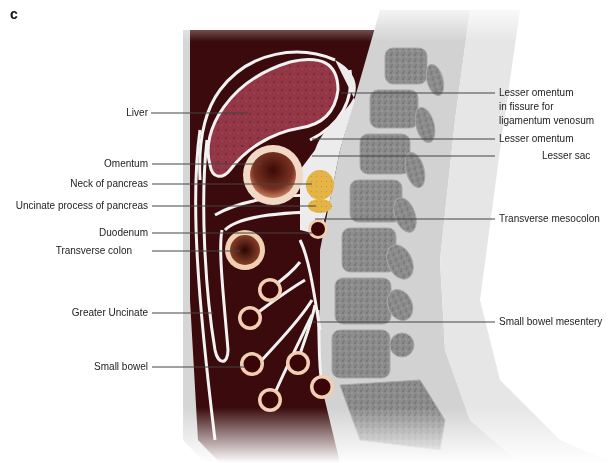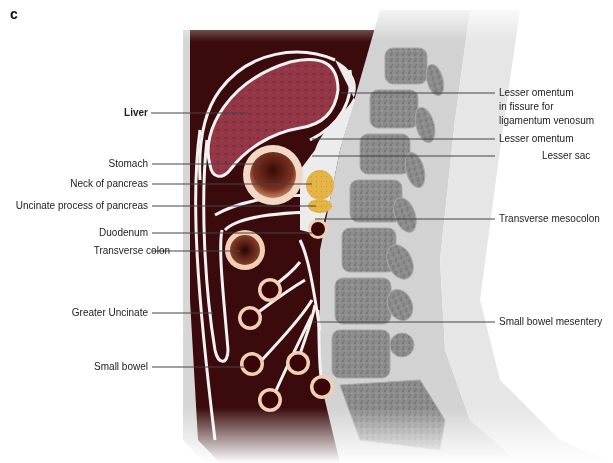--- a/index.html
+++ b/index.html
@@ -150,26 +150,26 @@
     <line x1="341" y1="93" x2="495" y2="93"></line>
     <line x1="312" y1="139" x2="495" y2="139"></line>
     <line x1="312" y1="156" x2="495" y2="156"></line>
     <line x1="315" y1="219" x2="495" y2="219"></line>
     <line x1="312" y1="322" x2="495" y2="322"></line>
   </g>
 </svg>
 
 <div class="panel">c</div>
 
-<div class="lbl left" style="right:465px; top:107px;font-weight:bold;">Liver</div>
-<div class="lbl left" style="right:465px; top:158px;">Stomach</div>
+<div class="lbl left" style="right:465px; top:107px;">Liver</div>
+<div class="lbl left" style="right:465px; top:158px;">Omentum</div>
 <div class="lbl left" style="right:465px; top:178px;">Neck of pancreas</div>
 <div class="lbl left" style="right:465px; top:200px;">Uncinate process of pancreas</div>
 <div class="lbl left" style="right:465px; top:227px;">Duodenum</div>
-<div class="lbl left" style="right:443px; top:245px;">Transverse colon</div>
+<div class="lbl left" style="right:481px; top:245px;">Transverse colon</div>
 <div class="lbl left" style="right:465px; top:307px;">Greater Uncinate</div>
 <div class="lbl left" style="right:465px; top:361px;">Small bowel</div>
 
 <div class="lbl" style="left:499px; top:87px;">Lesser omentum</div>
 <div class="lbl" style="left:499px; top:101px;">in fissure for</div>
 <div class="lbl" style="left:499px; top:115px;">ligamentum venosum</div>
 <div class="lbl" style="left:499px; top:133px;">Lesser omentum</div>
 <div class="lbl" style="left:499px; top:150px;margin-left:43px;">Lesser sac</div>
 <div class="lbl" style="left:499px; top:213px;">Transverse mesocolon</div>
 <div class="lbl" style="left:499px; top:316px;">Small bowel mesentery</div>

